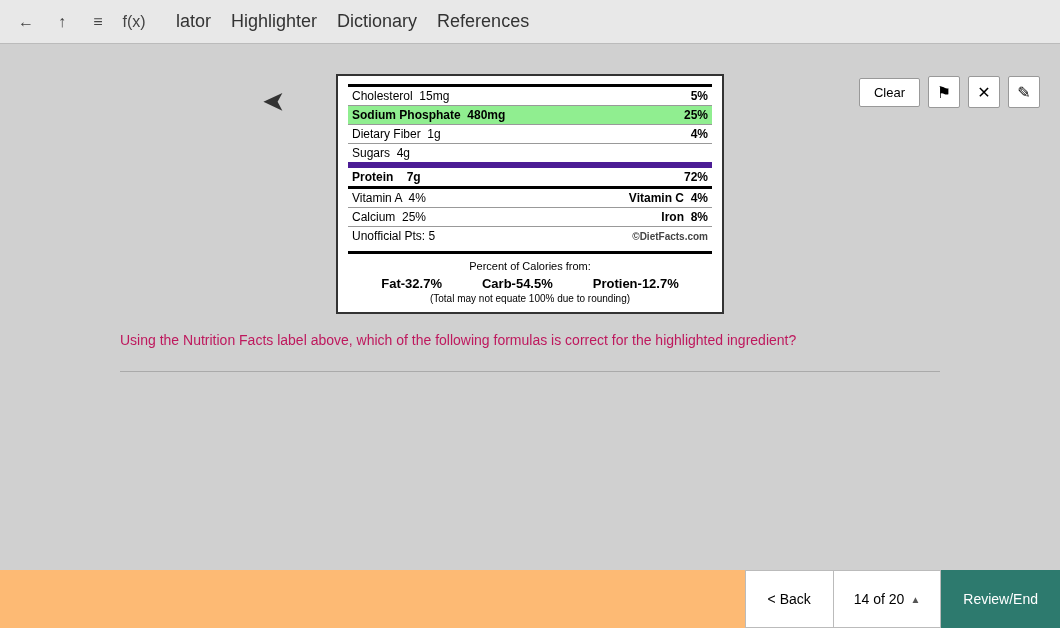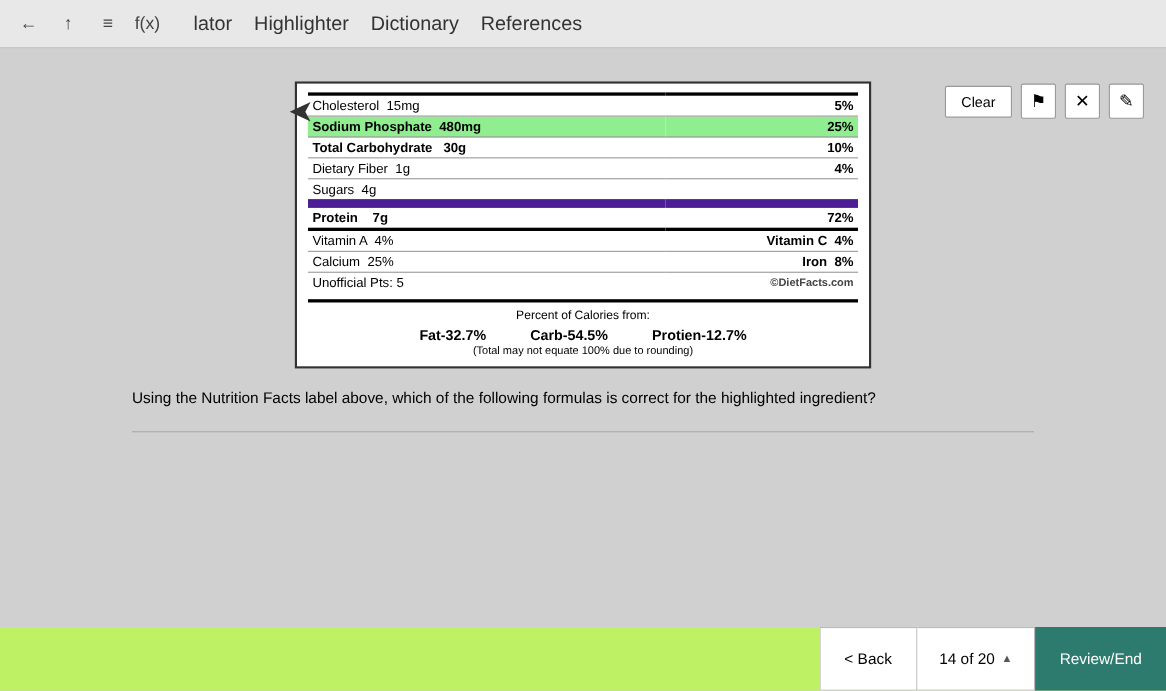--- a/index.html
+++ b/index.html
@@ -87,41 +87,41 @@
       justify-content: center;
       cursor: pointer;
       font-size: 16px;
       border-radius: 2px;
     }
 
     
     .nutrition-container {
       background: white;
       border: 2px solid #333;
-      width: 524px;
+      width: 388px;
       margin-top: 10px;
       padding: 8px 10px;
       font-family: Arial, sans-serif;
     }
     .nutrition-table {
       width: 100%;
       border-collapse: collapse;
       font-size: 12px;
     }
     .nutrition-table td {
       padding: 2px 4px;
     }
     .row-thick-top {
       border-top: 3px solid #000;
     }
     .row-thin-top {
       border-top: 1px solid #999;
     }
     .row-medium-top {
-      border-top: 8px solid #4c1d95;
+      border-top: 6px solid #4c1d95;
       margin-top: 44px;
     }
     .right-val {
       text-align: right;
       font-weight: bold;
     }
     .indented {
       padding-left: 20px;
     }
     .vitamins-row td {
@@ -146,40 +146,40 @@
       font-size: 10px;
       text-align: center;
       margin-top: 2px;
     }
 
     
     .question-area {
       margin-top: 16px;
       width: 820px;
       font-size: 14px;
-      color: #000000;
+      color: #be185d;
       line-height: 1.5;
     }
 
     
     .answer-divider {
       width: 820px;
       height: 1px;
       background: #aaa;
       margin-top: 20px;
     }
 
     
     .bottom-nav {
       position: absolute;
       bottom: 0;
       left: 0;
       right: 0;
       height: 58px;
-      background: #bef264;
+      background: #fdba74;
       display: flex;
       align-items: center;
       justify-content: flex-end;
       padding: 0 0px;
       gap: 0;
     }
     .nav-back-btn {
       background: white;
       border: 1px solid #bbb;
       padding: 12px 22px;
@@ -281,24 +281,20 @@
         <tr class="row-thick-top">
           <td>Cholesterol &nbsp;15mg</td>
           <td class="right-val">5%</td>
         </tr>
 
         <tr class="row-thin-top highlighted">
           <td><strong>Sodium Phosphate &nbsp;480mg</strong></td>
           <td class="right-val">25%</td>
         </tr>
 
-        <tr class="row-thin-top">
-          <td><strong>Total Carbohydrate &nbsp;&nbsp;30g</strong></td>
-          <td class="right-val">10%</td>
-        </tr>
 
         <tr class="row-thin-top">
           <td class="indented">Dietary Fiber &nbsp;1g</td>
           <td class="right-val">4%</td>
         </tr>
 
         <tr class="row-thin-top">
           <td class="indented">Sugars &nbsp;4g</td>
           <td class="right-val"></td>
         </tr>

